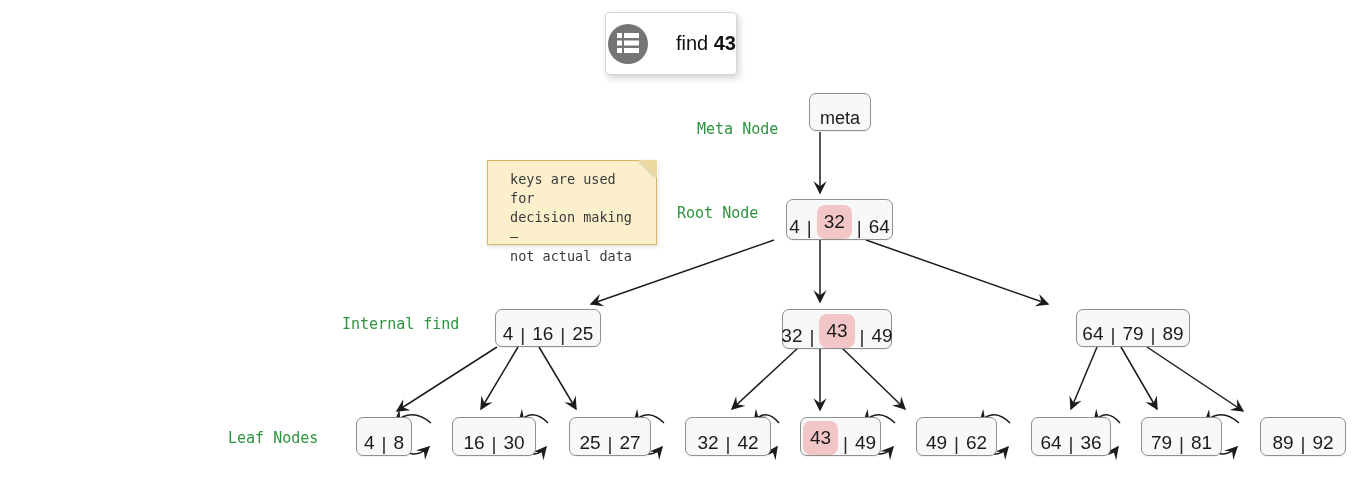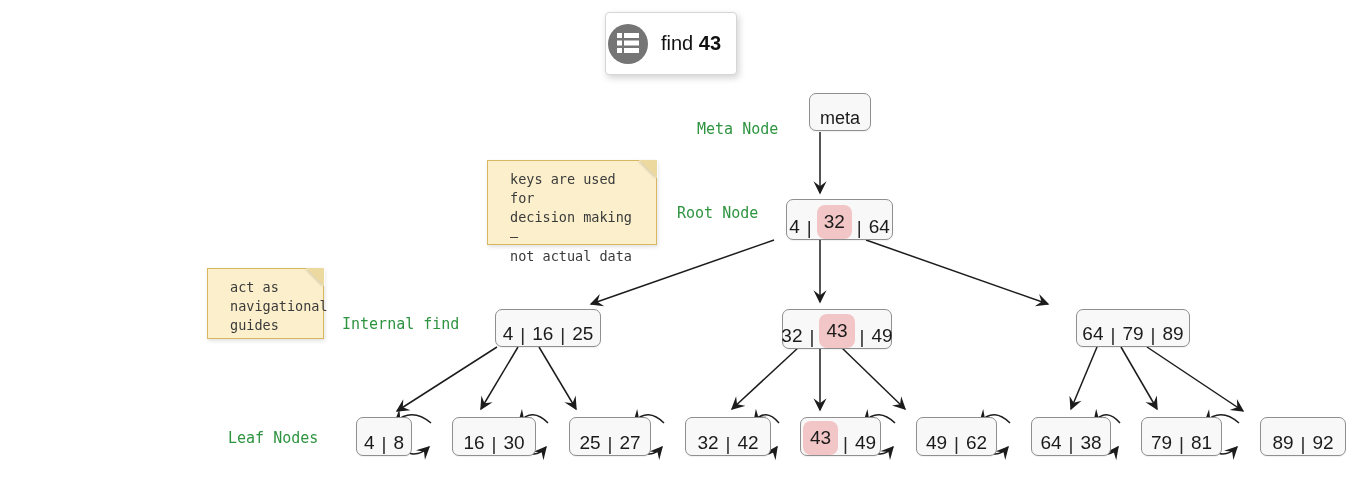--- a/index.html
+++ b/index.html
@@ -59,21 +59,21 @@
     content:"";position:absolute;top:-1px;right:-1px;
     border-style:solid;border-width:0 18px 18px 0;
     border-color:transparent var(--note-fold) transparent transparent;
     filter:drop-shadow(-1px 1px 1px rgba(0,0,0,0.15));
   }
 
   .find-box{
     position:absolute;left:605px;top:12px;width:132px;height:63px;
     background:#ffffff;border:1px solid #d6d6d6;border-radius:4px;
     box-shadow:2px 3px 7px rgba(0,0,0,0.18);
-    display:flex;align-items:center;justify-content:flex-start;gap:11px;
+    display:flex;align-items:center;justify-content:space-between;gap:11px;
   }
   .find-text{font-size:20px;color:#111;}
   .find-text b{font-weight:bold;}
 </style>
 </head>
 <body>
 
 <div class="canvas">
 
   <svg class="edges" viewBox="0 0 1358 480">
@@ -131,23 +131,20 @@
   </div>
 
   <div class="tree-label" style="left:697px;top:120px;">Meta Node</div>
   <div class="tree-label" style="left:677px;top:204px;">Root Node</div>
   <div class="tree-label" style="left:342px;top:315px;">Internal find</div>
   <div class="tree-label" style="left:228px;top:429px;">Leaf Nodes</div>
 
   <div class="note" style="left:487px;top:160px;width:170px;height:85px;">keys are used for
 decision making –
 not actual data</div>
-  <div class="note" style="left:207px;top:268px;width:117px;height:71px;">act as
-navigational
-guides</div>
 
   <div class="node" style="left:789px;top:93px;width:62px;height:38px;font-size:18px;">
       <span class="key">meta</span>
     </div>
   <div class="node" style="left:766px;top:199px;width:107px;height:41px;">
       <span class="key">4</span>
       <span class="sep">|</span>
       <span class="key hl">32</span>
       <span class="sep">|</span>
       <span class="key">64</span>
@@ -201,21 +198,21 @@
       <span class="key">49</span>
     </div>
   <div class="node" style="left:896px;top:417px;width:81px;height:39px;">
       <span class="key">49</span>
       <span class="sep">|</span>
       <span class="key">62</span>
     </div>
   <div class="node" style="left:1011px;top:417px;width:80px;height:39px;">
       <span class="key">64</span>
       <span class="sep">|</span>
-      <span class="key">38</span>
+      <span class="key">36</span>
     </div>
   <div class="node" style="left:1121px;top:417px;width:81px;height:39px;">
       <span class="key">79</span>
       <span class="sep">|</span>
       <span class="key">81</span>
     </div>
   <div class="node" style="left:1240px;top:417px;width:86px;height:39px;">
       <span class="key">89</span>
       <span class="sep">|</span>
       <span class="key">92</span>

